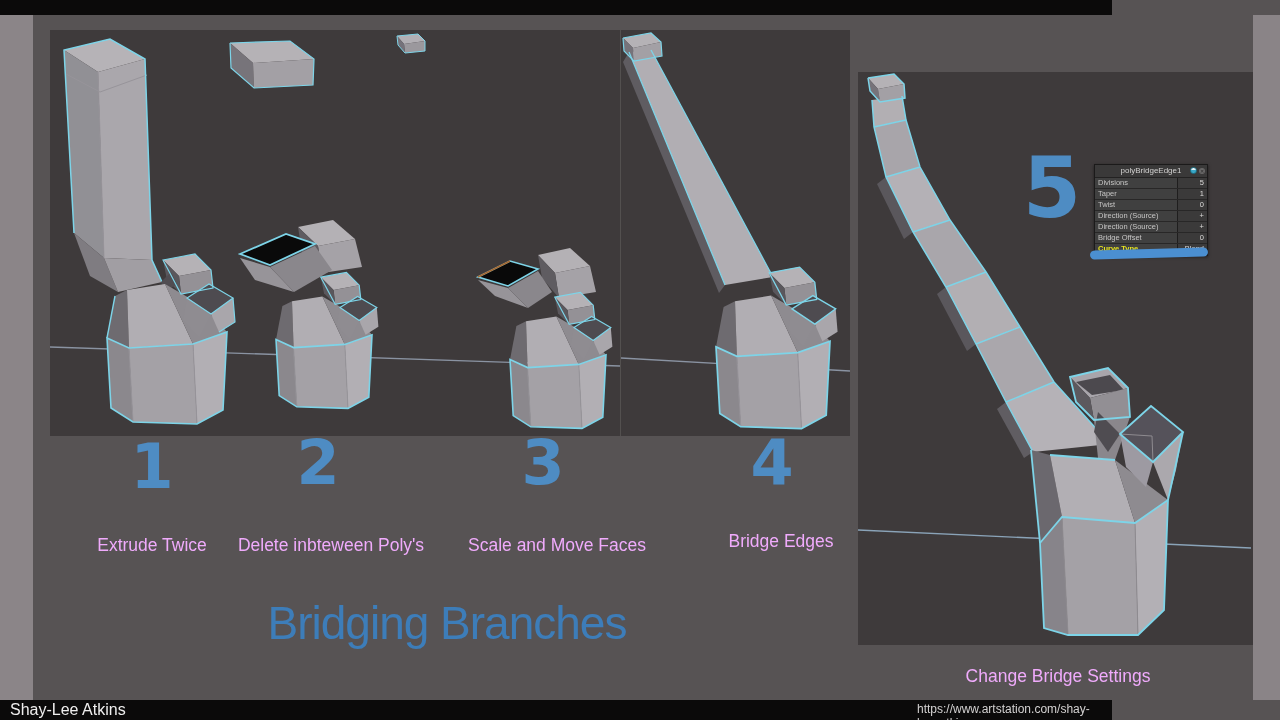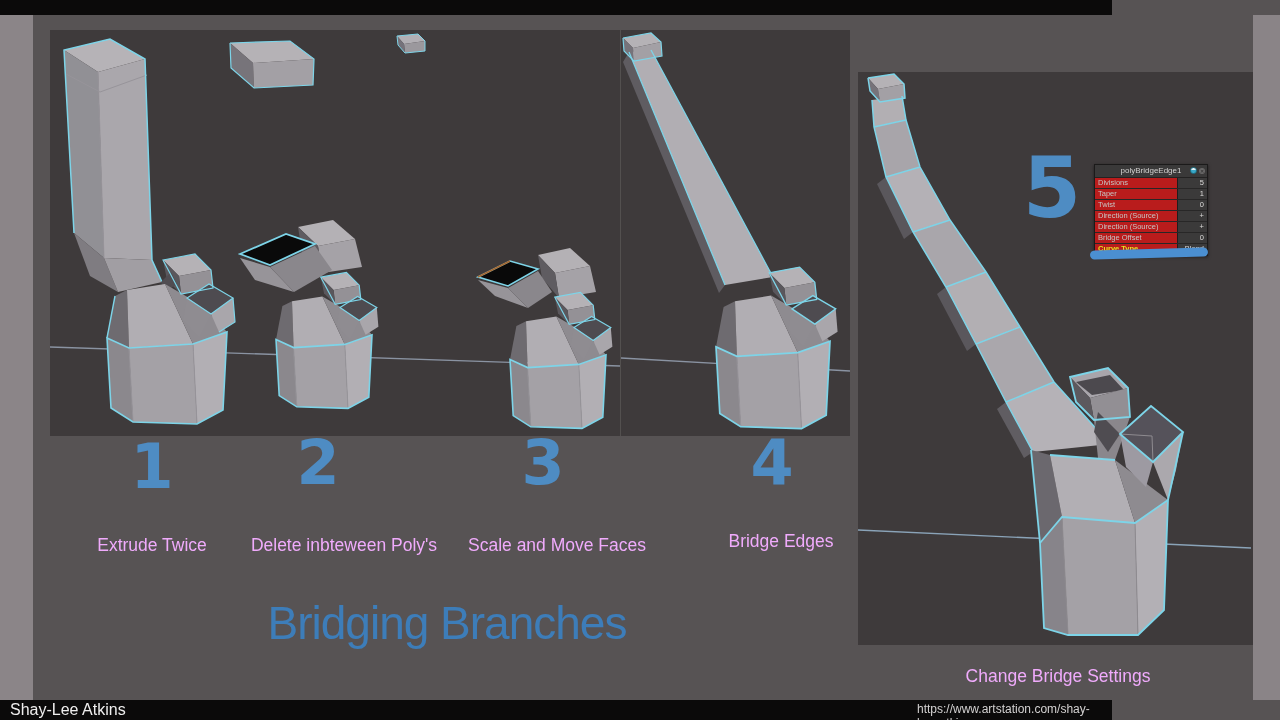--- a/index.html
+++ b/index.html
@@ -20,21 +20,21 @@
   svg{display:block;}
   .step-num{position:absolute;z-index:20;font-family:"DejaVu Sans",sans-serif;
             font-weight:bold;font-size:62px;color:#4e8cc3;transform:translateX(-50%);line-height:1;}
   .step-cap{position:absolute;z-index:20;font-size:17.5px;color:#f0abfc;
             transform:translateX(-50%);white-space:nowrap;}
   .num-five{position:absolute;left:1052px;top:146px;z-index:20;transform:translateX(-50%);
             font-family:"DejaVu Sans",sans-serif;font-weight:bold;font-size:84px;line-height:1;color:#4e8cc3;}
   .main-title{position:absolute;left:447px;top:596px;z-index:20;transform:translateX(-50%);
             font-weight:normal;font-size:46px;letter-spacing:-1px;color:#3d7db9;white-space:nowrap;}
   .mpanel{position:absolute;left:1094px;top:164px;width:112px;z-index:25;
-          background:#b91c1c;border:1px solid #1b1a1a;box-shadow:0 1px 3px rgba(0,0,0,.5);
+          background:#404040;border:1px solid #1b1a1a;box-shadow:0 1px 3px rgba(0,0,0,.5);
           font-size:7.5px;color:#c6c5c4;}
   .mp-title{position:relative;height:12px;line-height:12px;text-align:center;background:#3a3939;
             color:#d2d1d0;font-size:8px;border-bottom:1px solid #232222;}
   .mp-icons{position:absolute;right:2px;top:2px;display:flex;gap:2px;align-items:center;}
   .mp-dot{width:7px;height:7px;border-radius:50%;background:linear-gradient(#e8f4f8 45%,#3aa8c8 45%);
           border:1px solid #1c788f;box-sizing:border-box;}
   .mp-x{width:6px;height:6px;border-radius:50%;background:#6a6969;color:#2c2b2b;font-size:5px;
         line-height:6px;text-align:center;}
   .mp-row{display:flex;height:10px;line-height:10px;border-bottom:1px solid #282727;}
   .mp-label{flex:1;padding-left:3px;white-space:nowrap;overflow:hidden;}
@@ -261,21 +261,21 @@
     </svg>
   </div>
 
   <div class="step-num" style="left:152px;top:436px;">1</div>
   <div class="step-num" style="left:318px;top:432px;">2</div>
   <div class="step-num" style="left:543px;top:432px;">3</div>
   <div class="step-num" style="left:772px;top:432px;">4</div>
   <div class="num-five">5</div>
 
   <div class="step-cap" style="left:152px;top:535px;">Extrude Twice</div>
-  <div class="step-cap" style="left:344px;top:535px;">Delete inbteween Poly's</div>
+  <div class="step-cap" style="left:331px;top:535px;">Delete inbteween Poly's</div>
   <div class="step-cap" style="left:557px;top:535px;">Scale and Move Faces</div>
   <div class="step-cap" style="left:781px;top:531px;">Bridge Edges</div>
   <div class="step-cap" style="left:1058px;top:666px;">Change Bridge Settings</div>
 
   <div class="main-title">Bridging Branches</div>
 
   <div class="mpanel">
     <div class="mp-title">
       <span>polyBridgeEdge1</span>
       <span class="mp-icons">

